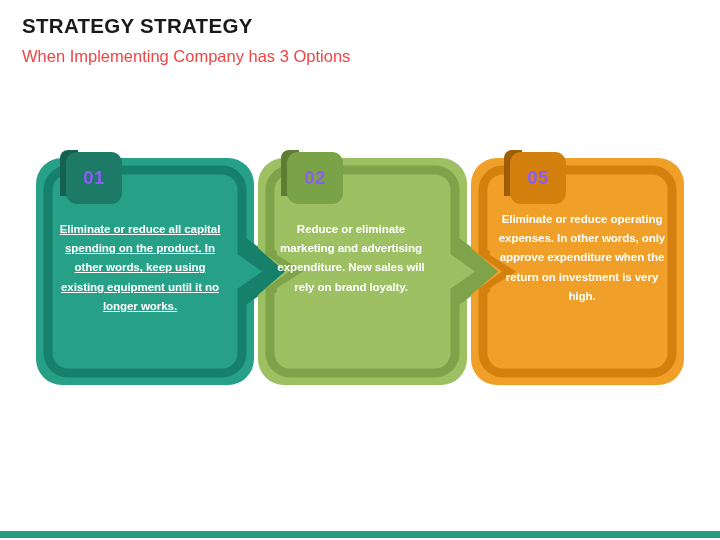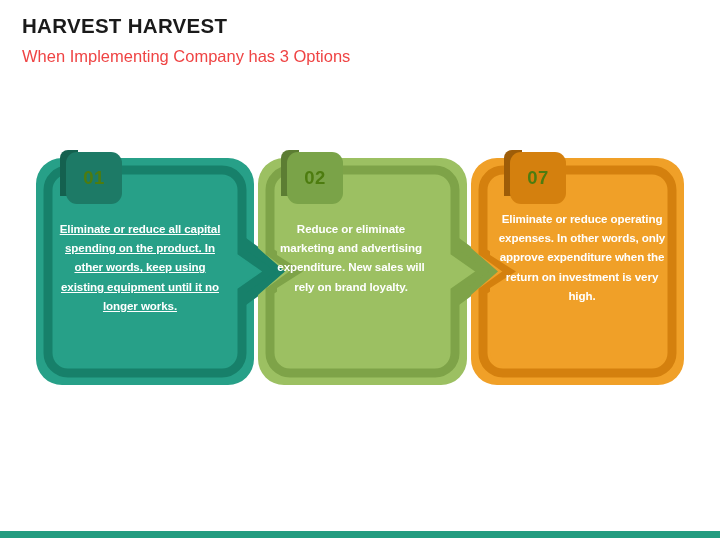--- a/index.html
+++ b/index.html
@@ -56,21 +56,21 @@
     position: absolute;
     color: #ffffff;
     font-size: 11.6px;
     line-height: 19.2px;
     font-weight: bold;
     text-align: center;
     letter-spacing: -0.1px;
   }
   .badge-num {
     position: absolute;
-    color: #4d7c0f;
+    color: #8b5cf6;
     font-size: 18.5px;
     font-weight: bold;
     text-align: center;
     letter-spacing: 0.4px;
   }
 
   
   #card-1-text { left: 52px;  top: 219px; width: 176px; text-decoration: underline; }
   #card-1-badge{ left: 67px;  top: 167px; width: 54px;  }
   
@@ -87,21 +87,21 @@
     top: 531px;
     width: 720px;
     height: 7px;
     background: #239c80;
   }
 </style>
 </head>
 <body>
 
 <div>
-  <div id="slide-title">HARVEST HARVEST</div>
+  <div id="slide-title">STRATEGY STRATEGY</div>
   <div id="slide-subtitle">When Implementing Company has 3 Options</div>
 </div>
 
 <div id="diagram">
   <svg viewBox="0 0 720 540" xmlns="http://www.w3.org/2000/svg">
 
     <g>
 
       <path fill="#27a088" d="M 62,158
                L 228,158
@@ -264,16 +264,16 @@
     </g>
   </svg>
 </div>
 
 <div class="badge-num" id="card-1-badge">01</div>
 <div class="card-text" id="card-1-text">Eliminate or reduce all capital spending on the product. In other words, keep using existing equipment until it no longer works.</div>
 
 <div class="badge-num" id="card-2-badge">02</div>
 <div class="card-text" id="card-2-text">Reduce or eliminate marketing and advertising expenditure. New sales will rely on brand loyalty.</div>
 
-<div class="badge-num" id="card-3-badge">07</div>
+<div class="badge-num" id="card-3-badge">05</div>
 <div class="card-text" id="card-3-text">Eliminate or reduce operating expenses. In other words, only approve expenditure when the return on investment is very high.</div>
 
 <div id="bottom-bar" style="background: rgb(35, 156, 128);"></div>
 
 </body></html>

